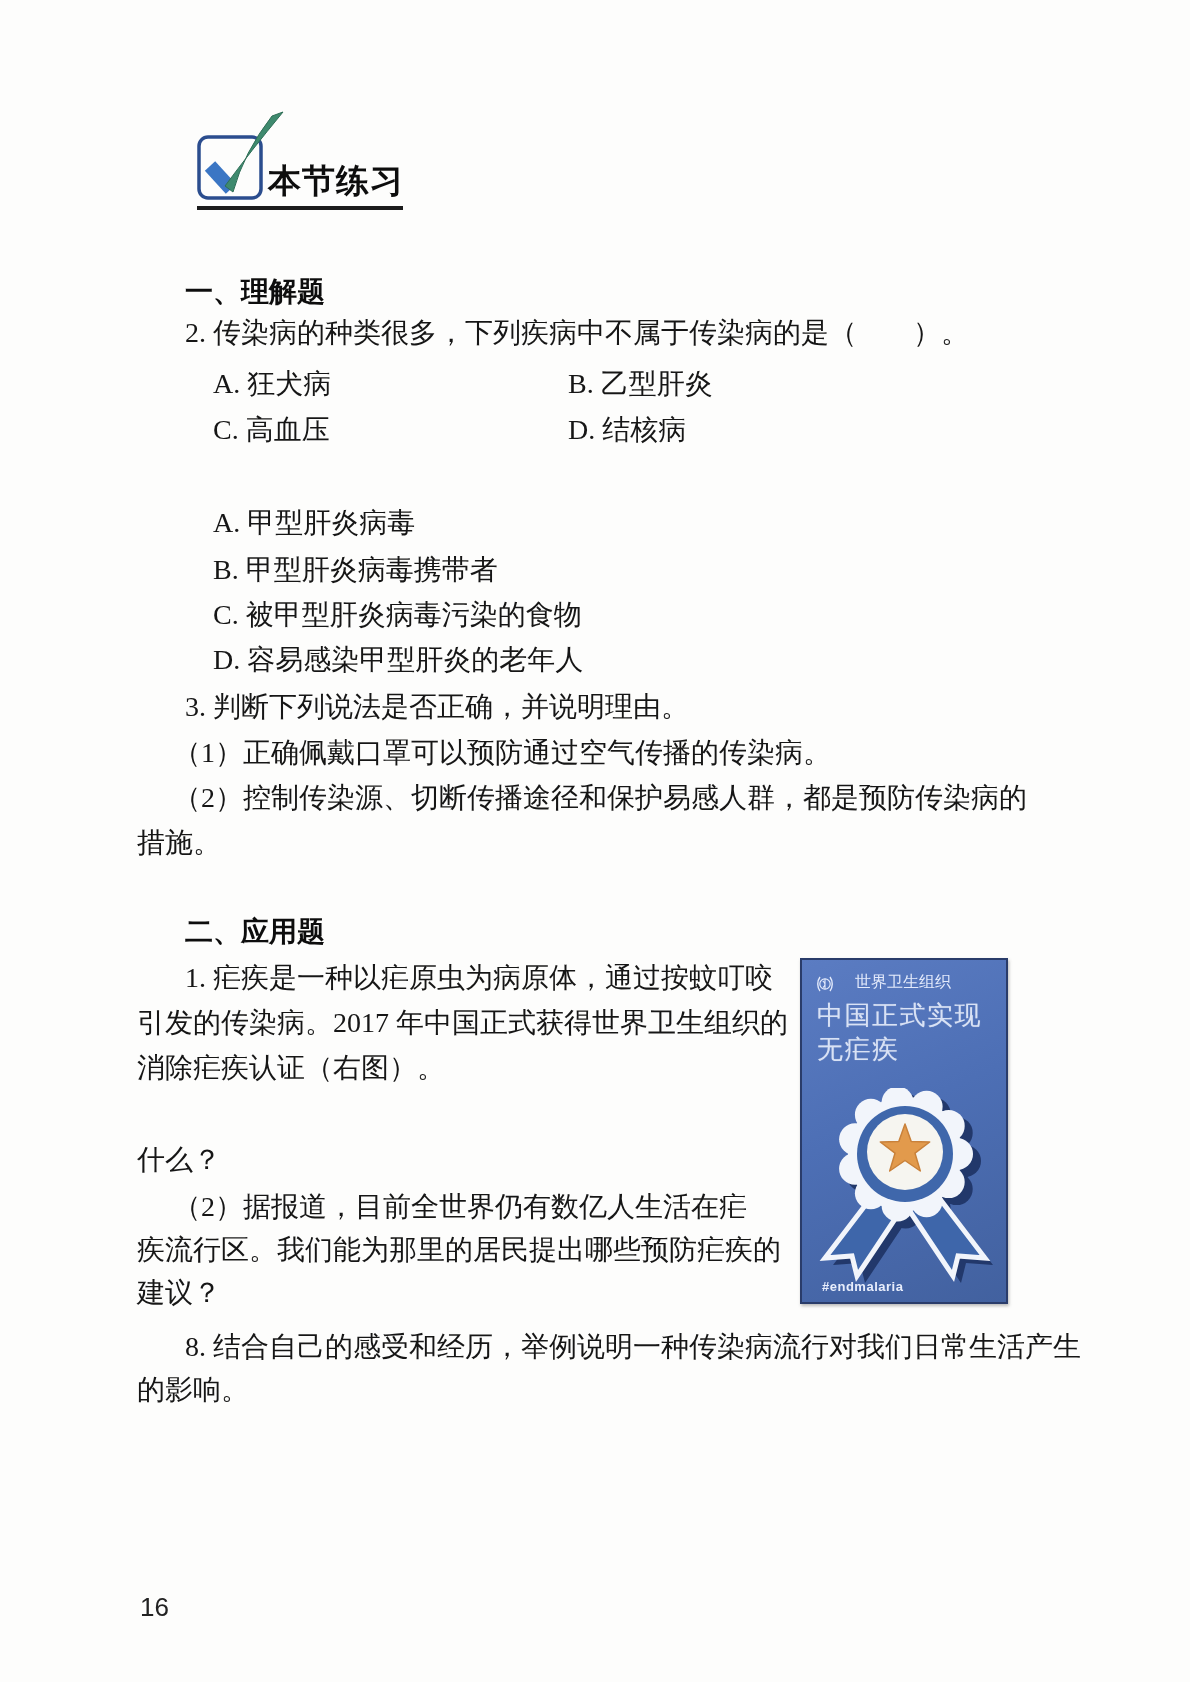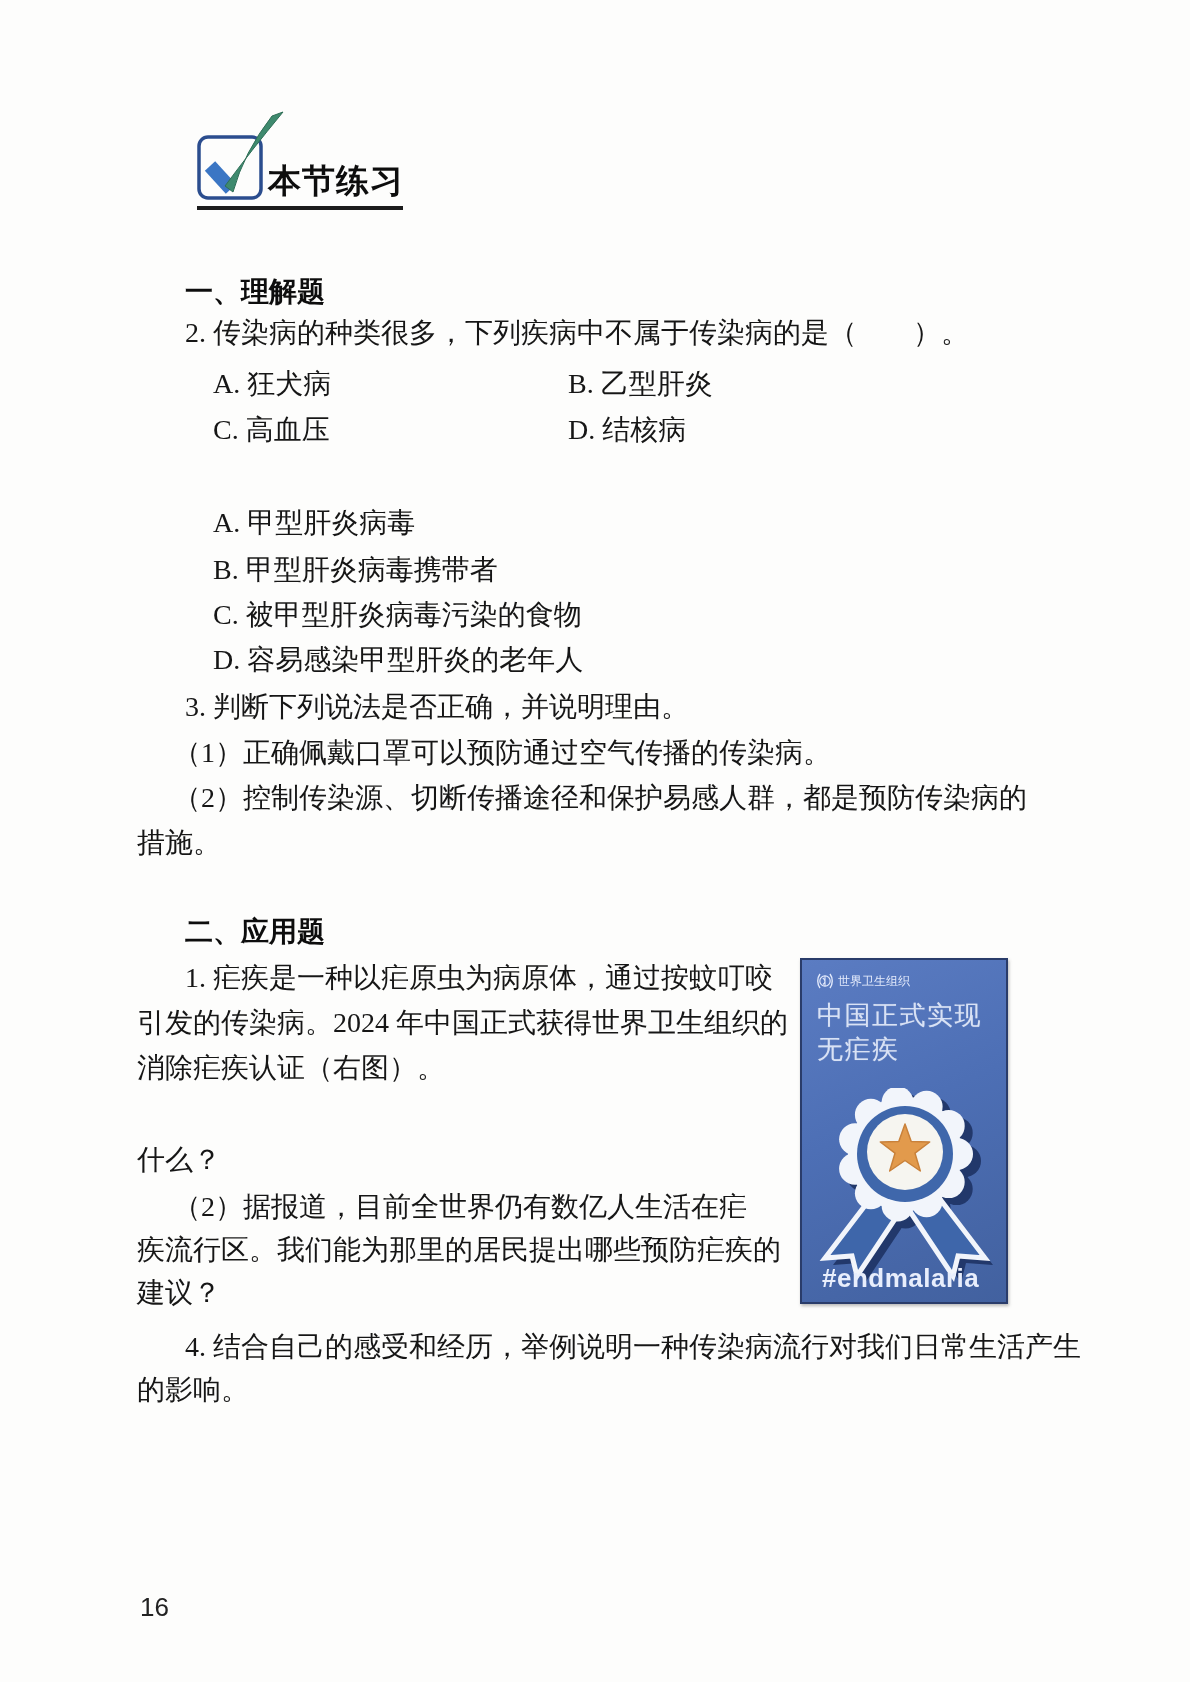--- a/index.html
+++ b/index.html
@@ -29,31 +29,31 @@
   }
   .page-num { position:absolute; left:140px; top:1592px; font-size:26px; color:#222;
     font-family:"Liberation Sans","DejaVu Sans",sans-serif; }
   
   .poster {
     position:absolute; left:800px; top:958px; width:208px; height:346px;
     box-sizing:border-box; border:2px solid #2a3c6a;
     background:linear-gradient(155deg,#5b7cc2 0%,#4d6fb5 45%,#42619f 100%);
     box-shadow:1px 2px 3px rgba(60,60,60,.35);
   }
-  .who-row { position:absolute; left:14px; top:12px; display:flex; align-items:center; gap:4px;
-    color:#e3eafb; font-size:12px; font-family:"Liberation Sans","DejaVu Sans",sans-serif; }
+  .who-row { position:absolute; left:14px; top:12px; display:flex; align-items:flex-end; gap:21px;
+    color:#e3eafb; font-size:16px; font-family:"Liberation Sans","DejaVu Sans",sans-serif; }
   .poster-t1, .poster-t2 {
     position:absolute; left:15px; color:#d9e2f5; letter-spacing:1.5px;
     font-family:"Liberation Sans","DejaVu Sans",sans-serif; font-weight:400;
     font-size:26px; white-space:nowrap; text-shadow:0 0 1px rgba(255,255,255,.4);
   }
   .poster-t1 { top:38px; }
   .poster-t2 { top:72px; }
   .badge-svg { position:absolute; left:0; top:128px; }
-  .hashtag { position:absolute; left:20px; bottom:8px; font-weight:700; font-size:26px;
+  .hashtag { position:absolute; left:20px; bottom:8px; font-weight:700; font-size:13px;
     color:#e8eefc; font-family:"Liberation Sans","DejaVu Sans",sans-serif; letter-spacing:.5px; }
 </style>
 </head>
 <body>
 
 <div class="page">
 
   <svg class="hdr-icon" viewBox="0 0 115 112">
     <rect x="11" y="37" width="62" height="61" rx="9" fill="none" stroke="#2b4d8e" stroke-width="3.5"></rect>
     <path d="M 22 66 L 43 89" stroke="#3b76c4" stroke-width="14" fill="none"></path>
@@ -72,27 +72,27 @@
   <div class="tl" style="left:213px;top:548px">B. 甲型肝炎病毒携带者</div>
   <div class="tl" style="left:213px;top:593px">C. 被甲型肝炎病毒污染的食物</div>
   <div class="tl" style="left:213px;top:638px">D. 容易感染甲型肝炎的老年人</div>
   <div class="tl" style="left:185px;top:685px">3. 判断下列说法是否正确，并说明理由。</div>
   <div class="tl" style="left:173px;top:731px">（1）正确佩戴口罩可以预防通过空气传播的传染病。</div>
   <div class="tl" style="left:173px;top:776px">（2）控制传染源、切断传播途径和保护易感人群，都是预防传染病的</div>
   <div class="tl" style="left:137px;top:821px">措施。</div>
 
   <div class="tl heading" style="left:185px;top:910px">二、应用题</div>
   <div class="tl" style="left:185px;top:956px">1. 疟疾是一种以疟原虫为病原体，通过按蚊叮咬</div>
-  <div class="tl" style="left:137px;top:1001px">引发的传染病。2024 年中国正式获得世界卫生组织的</div>
+  <div class="tl" style="left:137px;top:1001px">引发的传染病。2017 年中国正式获得世界卫生组织的</div>
   <div class="tl" style="left:137px;top:1046px">消除疟疾认证（右图）。</div>
   <div class="tl" style="left:137px;top:1138px">什么？</div>
   <div class="tl" style="left:173px;top:1185px">（2）据报道，目前全世界仍有数亿人生活在疟</div>
   <div class="tl" style="left:137px;top:1228px">疾流行区。我们能为那里的居民提出哪些预防疟疾的</div>
   <div class="tl" style="left:137px;top:1271px">建议？</div>
-  <div class="tl" style="left:185px;top:1325px">4. 结合自己的感受和经历，举例说明一种传染病流行对我们日常生活产生</div>
+  <div class="tl" style="left:185px;top:1325px">8. 结合自己的感受和经历，举例说明一种传染病流行对我们日常生活产生</div>
   <div class="tl" style="left:137px;top:1368px">的影响。</div>
 
   <div class="poster">
     <div class="who-row">
       <svg width="18" height="18" viewBox="0 0 18 18">
         <path d="M4 2 C 1 6 1 12 4 16" fill="none" stroke="#e3eafb" stroke-width="1.4"></path>
         <path d="M14 2 C 17 6 17 12 14 16" fill="none" stroke="#e3eafb" stroke-width="1.4"></path>
         <circle cx="9" cy="9" r="5.2" fill="none" stroke="#e3eafb" stroke-width="1.2"></circle>
         <path d="M9 3.8 L9 14.2 M6.8 6 Q 11 9 7 12.5" fill="none" stroke="#e3eafb" stroke-width="1.1"></path>
       </svg>

